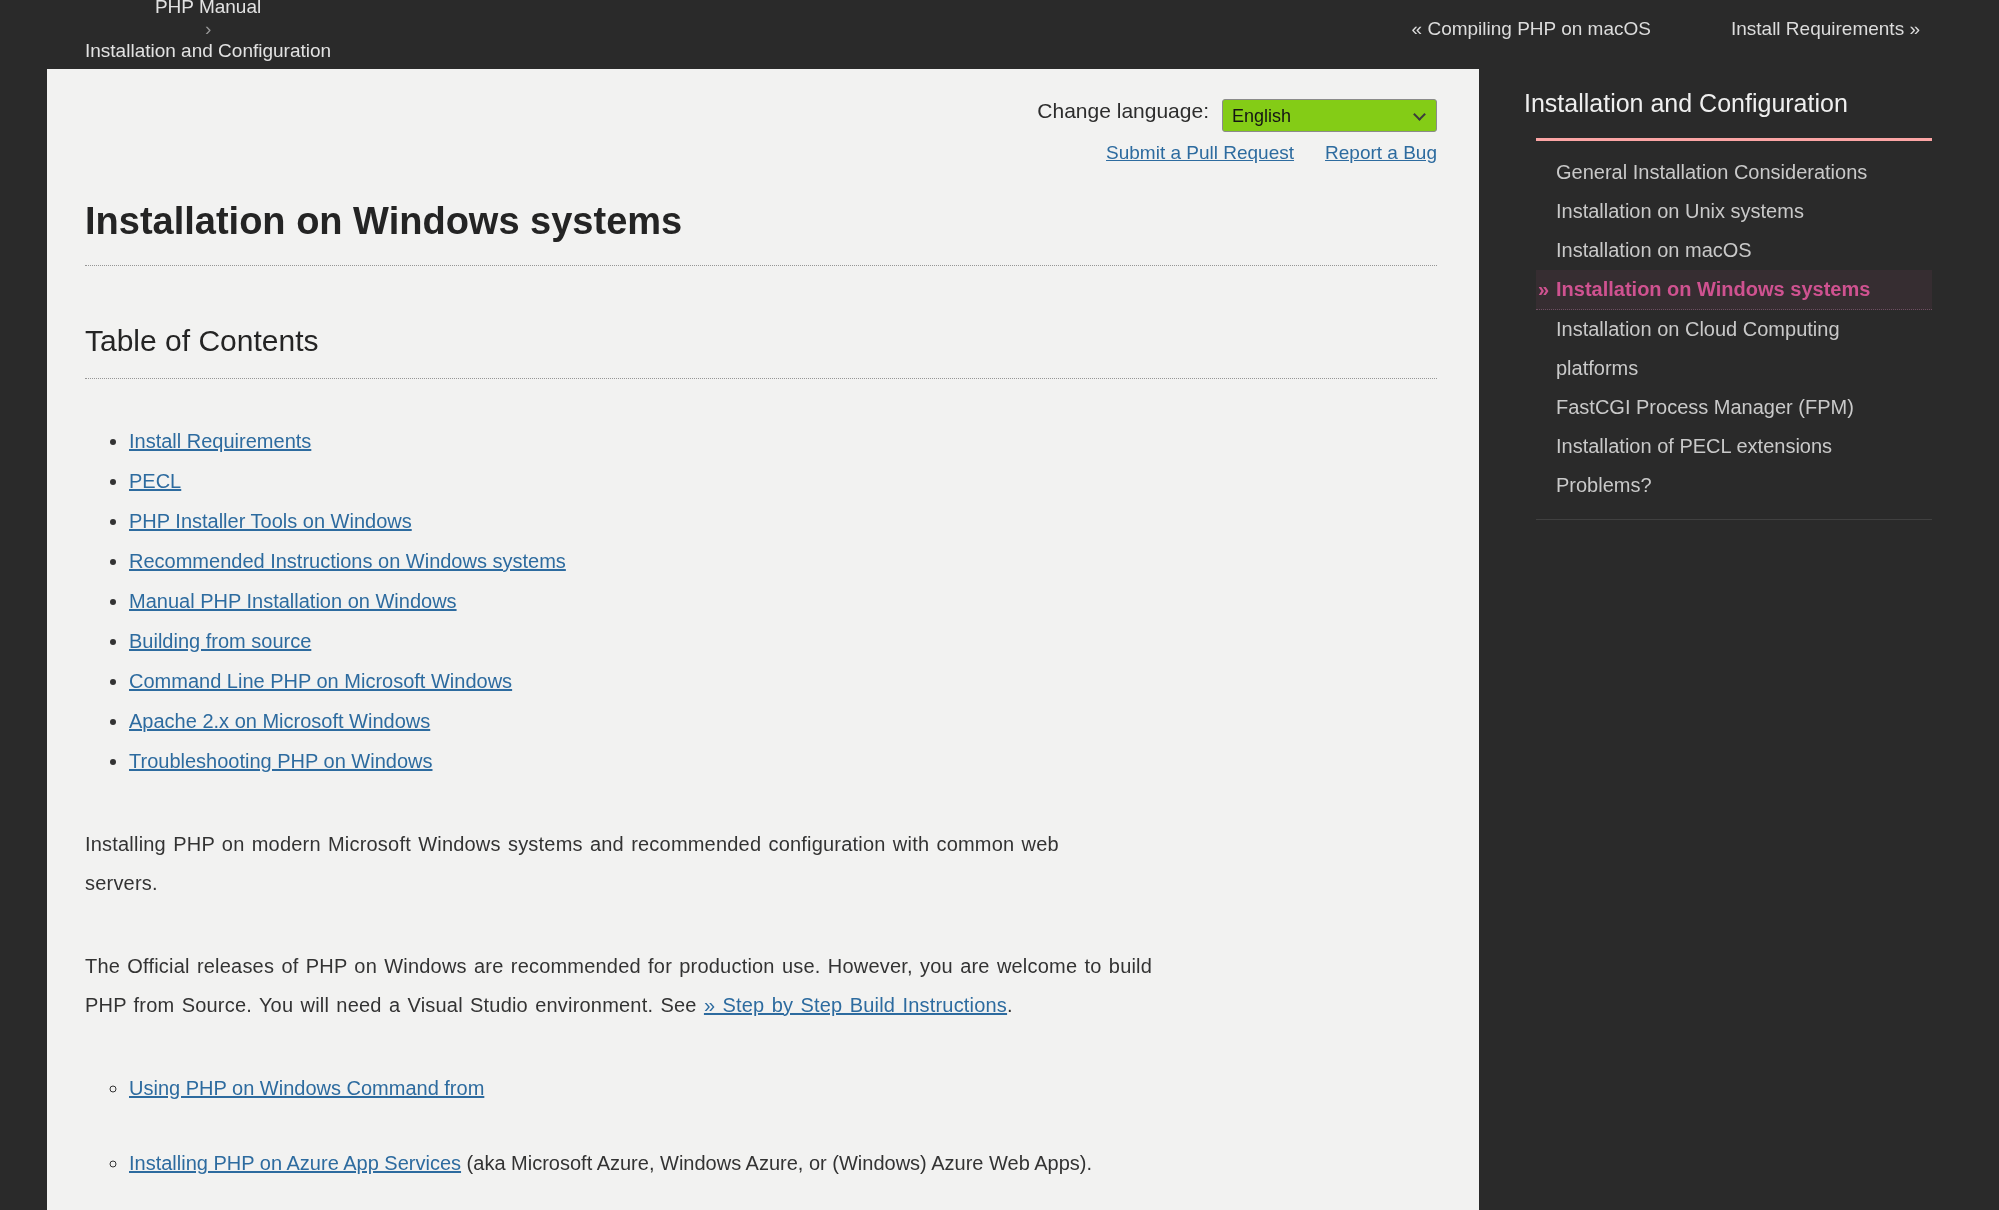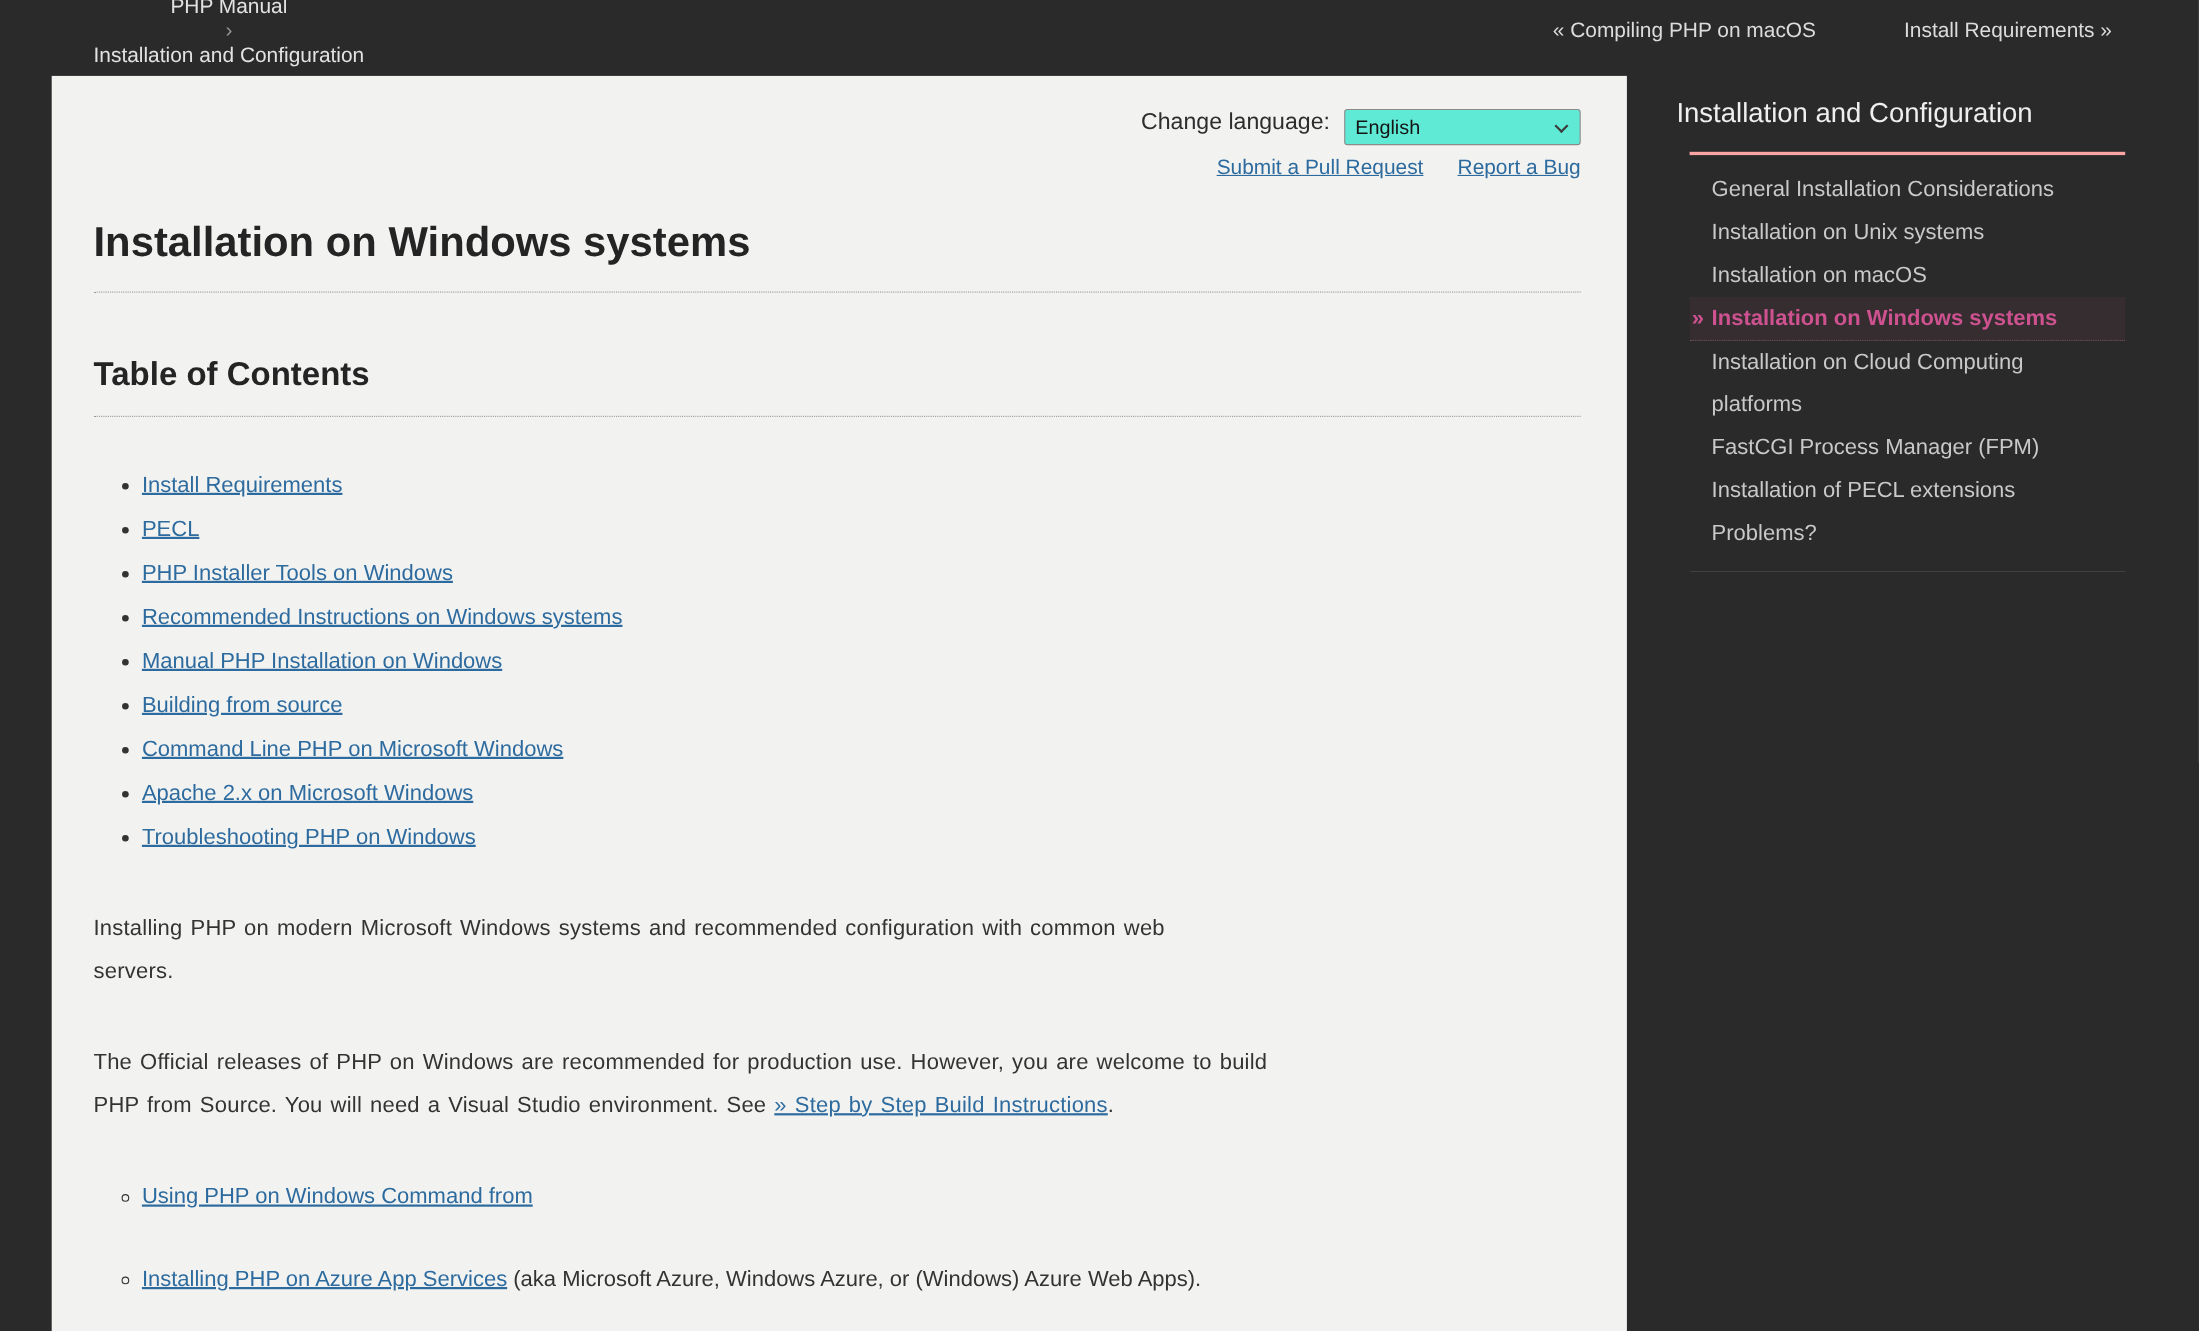--- a/index.html
+++ b/index.html
@@ -32,37 +32,37 @@
     padding: 30px 42px 20px 38px;
   }
   .content a.link { color: #2d6b9f; text-decoration: underline; }
 
   .lang-row { display: flex; justify-content: flex-end; align-items: flex-start; gap: 13px;
               font-size: 21px; color: #2d2d2d; }
   .select-wrap { position: relative; display: inline-block; }
   .lang-select {
     appearance: none; -webkit-appearance: none; -moz-appearance: none;
     width: 215px; height: 33px; border: 1px solid #8b8b8b; border-radius: 3px;
-    background: #5eead4; color: #141414; font-family: inherit; font-size: 18px;
+    background: #84cc16; color: #141414; font-family: inherit; font-size: 18px;
     padding: 0 32px 0 9px;
   }
   .chevron {
     position: absolute; right: 13px; top: 11px; width: 9px; height: 9px;
     border-right: 2px solid #3c3c3c; border-bottom: 2px solid #3c3c3c;
     transform: rotate(45deg); pointer-events: none;
   }
   .contrib-row { display: flex; justify-content: flex-end; gap: 31px;
                  margin-top: 10px; font-size: 19px; }
 
   h1 {
     font-size: 38px; font-weight: 700; color: #242424;
     margin: 36px 0 0; padding-bottom: 22px; border-bottom: 1px dotted #969696;
   }
   h2 {
-    font-size: 30px; font-weight: 700; color: #242424;
+    font-size: 30px; font-weight: 400; color: #242424;
     margin: 58px 0 0; padding-bottom: 20px; border-bottom: 1px dotted #969696;
   }
 
   ul.toc { margin: 42px 0 0; padding: 0 0 0 44px; list-style: disc; }
   ul.toc li { font-size: 20px; line-height: 40px; }
 
   p { font-size: 20px; line-height: 39px; margin: 44px 0 0; color: #333;
       letter-spacing: 0.2px; word-spacing: 1.5px; }
   p.p1 { max-width: 1020px; }
   p.p2 { max-width: 1075px; }

